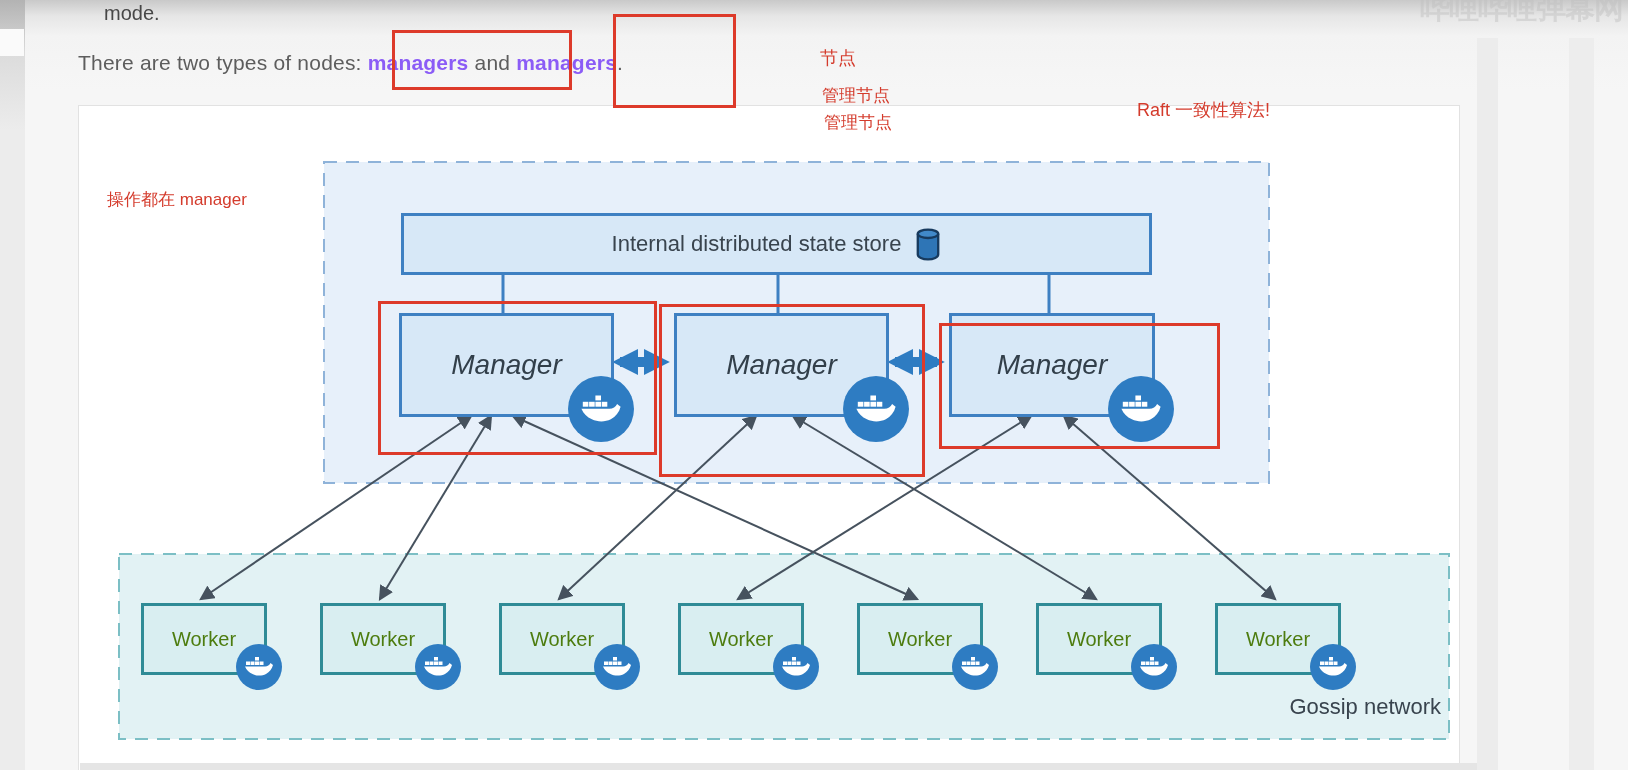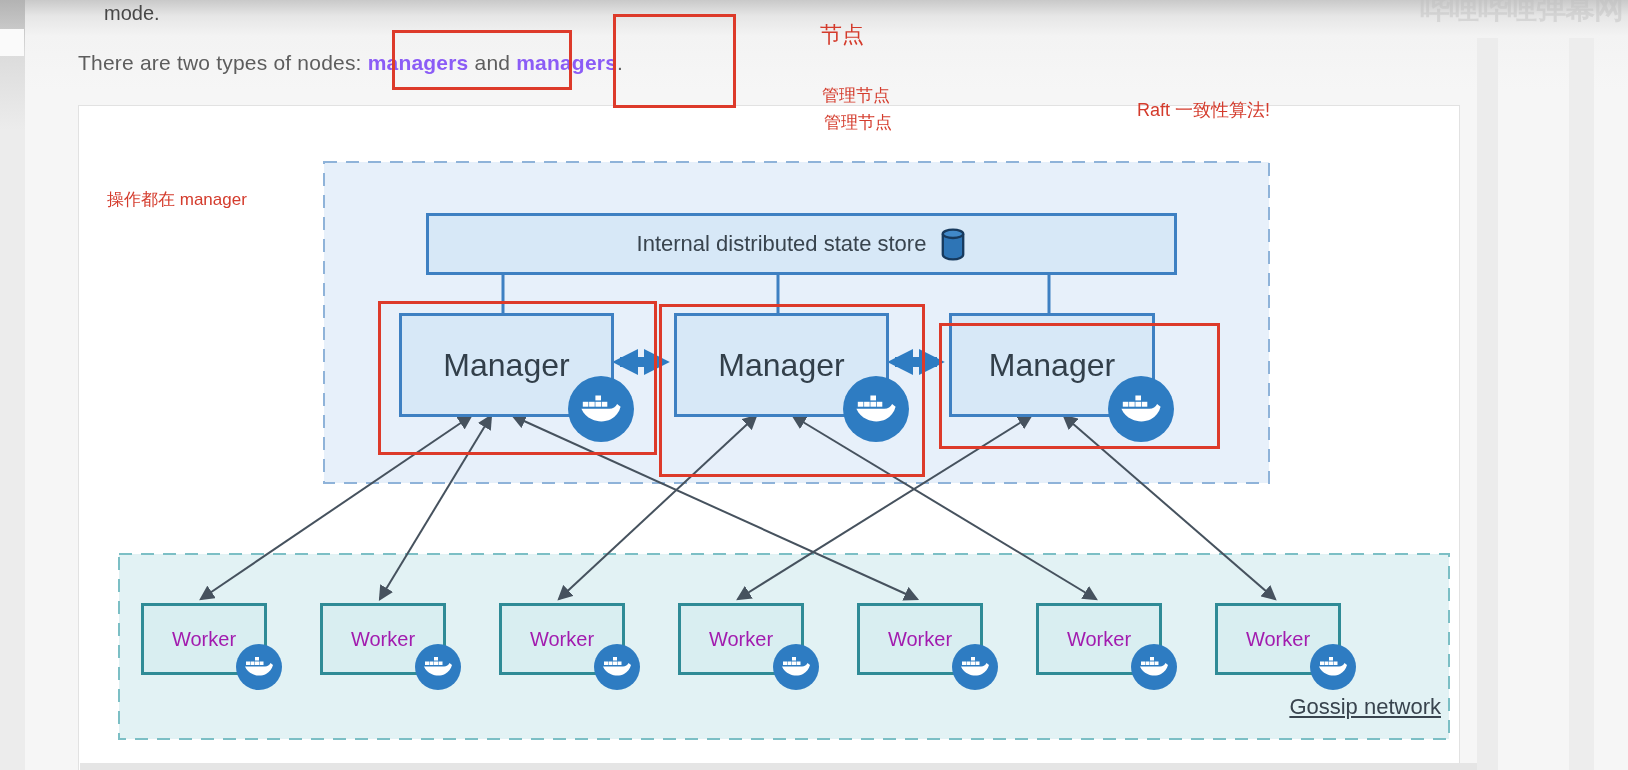--- a/index.html
+++ b/index.html
@@ -25,38 +25,38 @@
   
   .red-note{color:#d43b2c;font-size:17px;white-space:nowrap;z-index:60;}
   .red-frame{border:3px solid #dd3a2a;background:transparent;z-index:55;}
   .frame-managers{left:392px;top:30px;width:174px;height:54px;}
   .frame-workers{left:613px;top:14px;width:117px;height:88px;}
   
   .figure-card{left:78px;top:105px;width:1380px;height:665px;background:#ffffff;border:1px solid #e2e2e2;}
   .overlay-svg{position:absolute;left:0;top:0;}
   
   .store-box{left:322px;top:107px;width:745px;height:56px;background:#d7e8f7;border:3px solid #3e80c2;
-    display:flex;align-items:center;justify-content:center;gap:14px;font-size:22px;color:#39444e;z-index:10;margin-left:25px;}
+    display:flex;align-items:center;justify-content:center;gap:14px;font-size:22px;color:#39444e;z-index:10;}
   .manager-box{top:207px;width:209px;height:98px;background:#d7e8f7;border:3px solid #3e80c2;
-    display:flex;align-items:center;justify-content:center;font-size:32px;color:#323f4a;z-index:10;}
+    display:flex;align-items:center;justify-content:center;font-size:28px;color:#323f4a;z-index:10;font-style:italic;}
   .m1{left:320px;} .m2{left:595px;} .m3{left:870px;width:200px;}
   .worker-box{top:497px;width:120px;height:66px;background:#d9eef1;border:3px solid #2f8b96;
-    display:flex;align-items:center;justify-content:center;font-size:20px;color:#a21caf;z-index:10;}
+    display:flex;align-items:center;justify-content:center;font-size:20px;color:#4d7c0f;z-index:10;}
   .raft-box{left:860px;top:58px;width:324px;height:58px;border:3px solid #dd3a2a;
     display:flex;align-items:center;justify-content:center;font-size:22px;color:#39444e;z-index:45;}
   .inner-red{border:3px solid #dd3a2a;z-index:45;}
   .r1{left:299px;top:195px;width:273px;height:148px;}
   .r2{left:580px;top:198px;width:260px;height:167px;}
   .r3{left:860px;top:217px;width:275px;height:120px;}
   .whale-badge{border-radius:50%;background:#2e7cc2;display:flex;align-items:center;justify-content:center;z-index:30;}
   .whale-lg{width:66px;height:66px;}
   .whale-sm{width:46px;height:46px;}
-  .gossip{left:1062px;top:588px;width:300px;text-align:right;font-size:22px;color:#39444e;z-index:10;text-decoration:underline;}
+  .gossip{left:1062px;top:588px;width:300px;text-align:right;font-size:22px;color:#39444e;z-index:10;}
   .ops-note{left:107px;top:188px;}
-  .note-nodes{left:820px;top:20px;font-size:22px;}
+  .note-nodes{left:820px;top:46px;font-size:18px;}
   .note-mgr{left:822px;top:84px;}
   .note-wrk{left:824px;top:111px;}
   .note-raft{left:1137px;top:98px;font-size:18px;}
 </style>
 </head>
 <body>
 
 <svg width="0" height="0" style="position:absolute" aria-hidden="true">
   <defs>
     <g id="whale-shape" fill="#ffffff">

